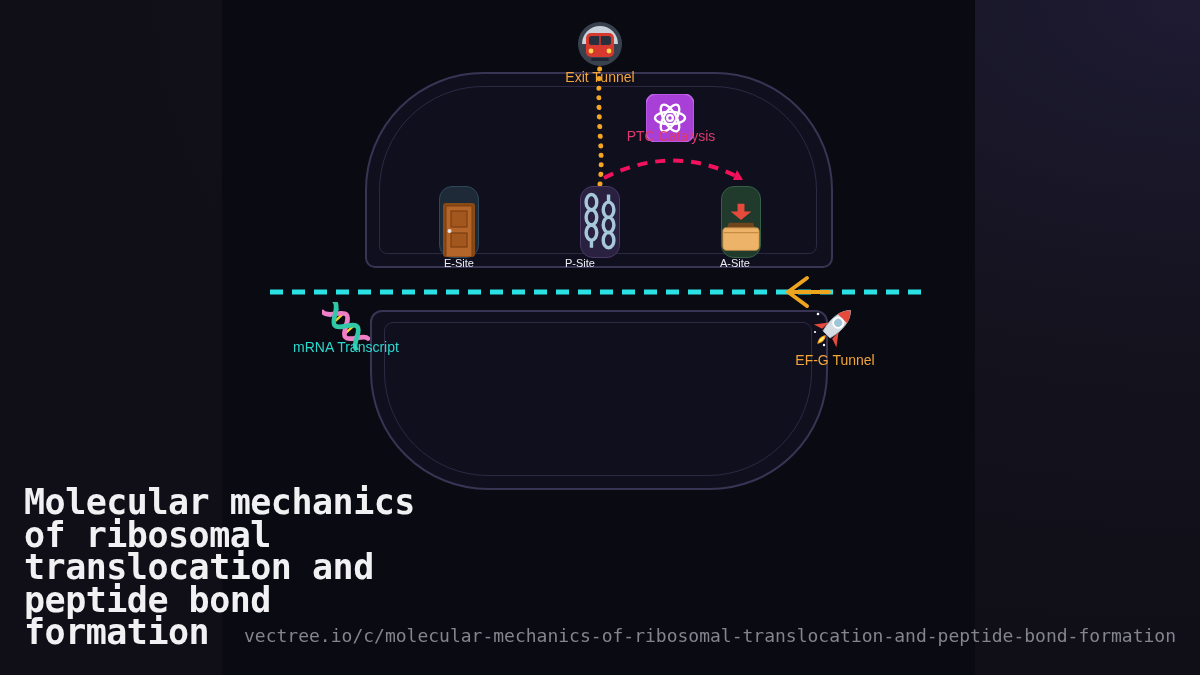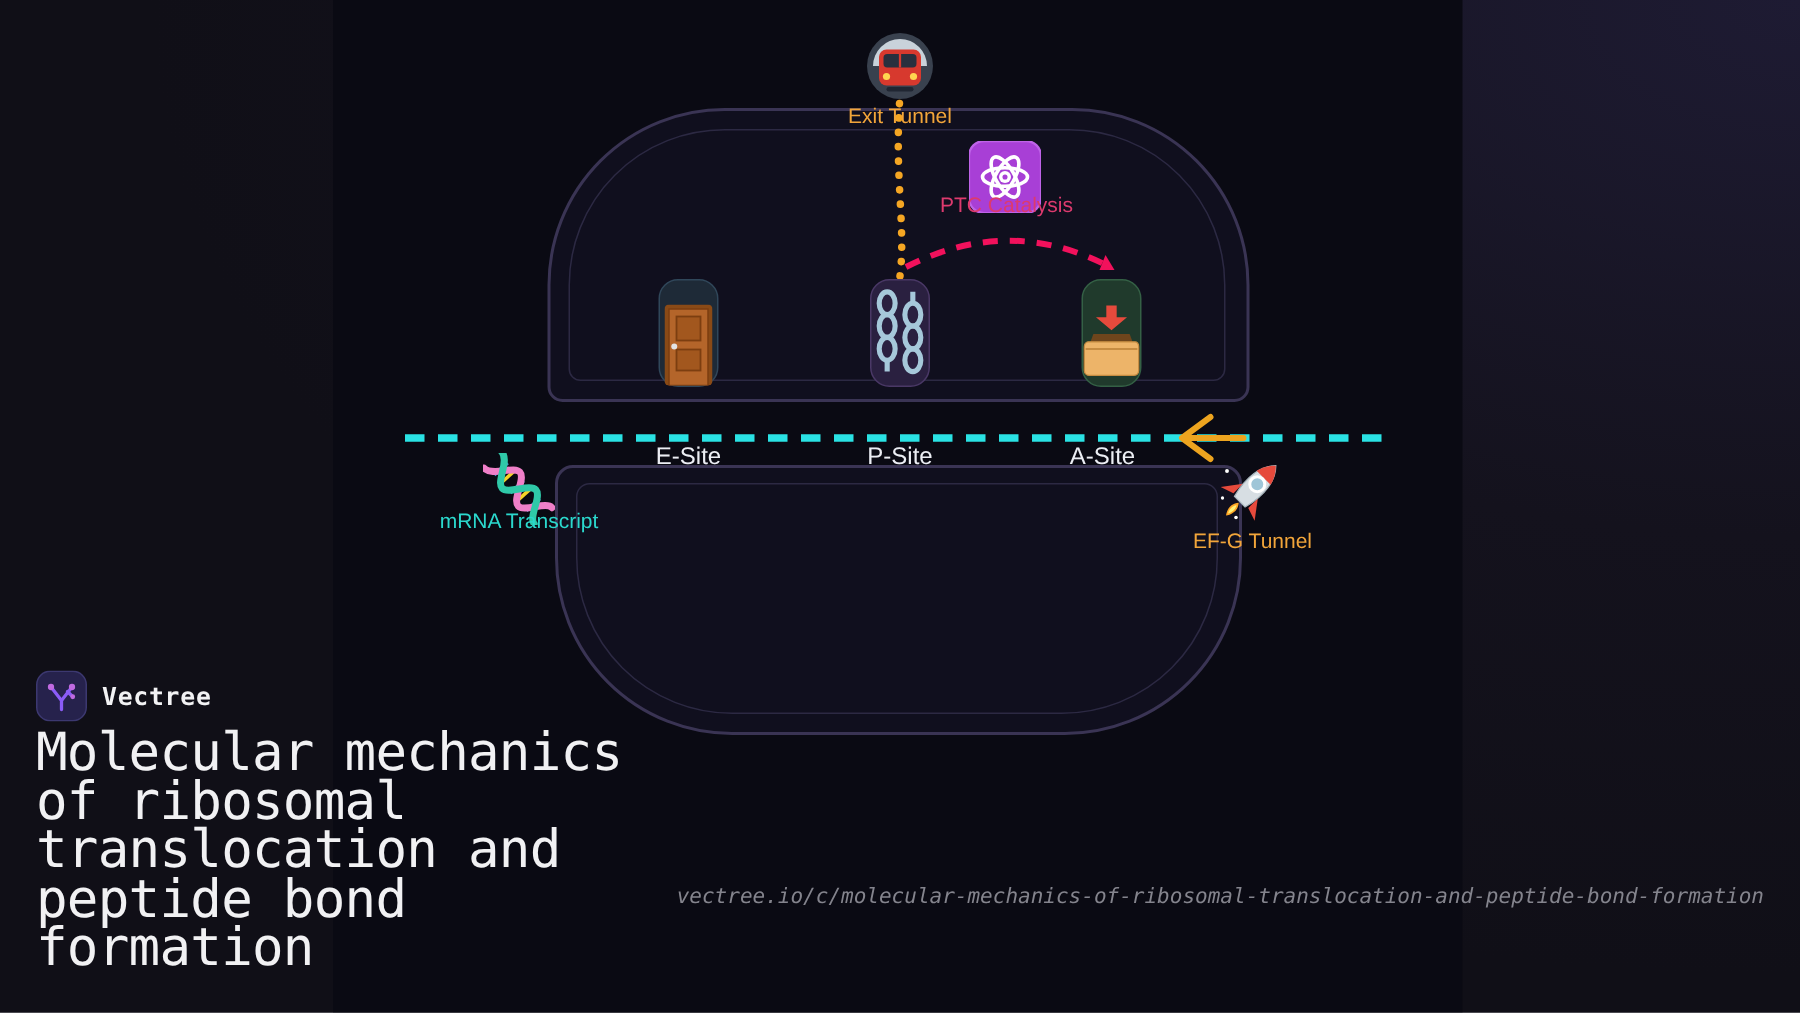--- a/index.html
+++ b/index.html
@@ -14,32 +14,32 @@
   .subunit-small{left:370px;top:310px;width:458px;height:180px;border-radius:12px 12px 118px 118px;}
   .outline{position:absolute;border:1.5px solid #2c2943;box-sizing:border-box;}
   .outline-large{left:379px;top:86px;width:438px;height:168px;border-radius:104px 104px 8px 8px;}
   .outline-small{left:384px;top:322px;width:428px;height:154px;border-radius:9px 9px 104px 104px;}
   .edges{position:absolute;left:0;top:0;z-index:4;}
   .icon{position:absolute;z-index:5;}
   .nlabel{position:absolute;z-index:6;transform:translateX(-50%);font-size:14px;white-space:nowrap;}
   .lbl-orange{color:#f2a53a;}
   .lbl-crimson{color:#dd3a6e;}
   .lbl-cyan{color:#2bd8cd;}
-  .lbl-white{color:#eceef4;font-size:16px;margin-top:39px;}
+  .lbl-white{color:#eceef4;font-size:11px;}
   .slot{position:absolute;z-index:5;width:40px;height:72px;border-radius:13px;box-sizing:border-box;
         display:flex;justify-content:center;align-items:flex-end;overflow:visible;}
   .slot-e{left:439px;top:186px;background:#1e2a37;border:1.5px solid #30475a;}
   .slot-p{left:580px;top:186px;background:#2a2040;border:1.5px solid #4a3866;}
   .slot-a{left:721px;top:186px;background:#203a2c;border:1.5px solid #346045;}
   .brandrow{position:absolute;left:24px;top:447px;z-index:8;display:flex;align-items:center;gap:10px;}
   .brandname{color:#f2f2f4;font-family:"DejaVu Sans Mono",monospace;font-weight:bold;font-size:16.5px;letter-spacing:.5px;}
   .title{position:absolute;left:24px;top:486px;z-index:8;color:#f1f1f3;white-space:pre-line;
-         font-family:"DejaVu Sans Mono",monospace;font-weight:normal;font-size:35px;line-height:32.5px;letter-spacing:-0.5px;}
-  .url{position:absolute;right:24px;top:590px;z-index:8;color:#84848d;
-       font-family:"DejaVu Sans Mono",monospace;font-size:14px;font-style:italic;}
+         font-family:"DejaVu Sans Mono",monospace;font-weight:bold;font-size:35px;line-height:32.5px;letter-spacing:-0.5px;}
+  .url{position:absolute;right:24px;top:625px;z-index:8;color:#84848d;
+       font-family:"DejaVu Sans Mono",monospace;font-size:18px;}
 </style>
 </head>
 <body>
 
 <div class="canvas">
 
   <div class="stage"></div>
 
   <div class="subunit subunit-large"></div>
   <div class="subunit subunit-small"></div>
@@ -94,21 +94,21 @@
         <ellipse cx="11" cy="26" rx="5.6" ry="8"></ellipse>
         <ellipse cx="11" cy="42" rx="5.6" ry="8"></ellipse>
         <line x1="11" y1="50" x2="11" y2="58"></line>
         <ellipse cx="29" cy="18" rx="5.6" ry="8"></ellipse>
         <ellipse cx="29" cy="34" rx="5.6" ry="8"></ellipse>
         <ellipse cx="29" cy="50" rx="5.6" ry="8"></ellipse>
         <line x1="29" y1="2" x2="29" y2="10"></line>
       </g>
     </svg>
   </div>
-  <div class="nlabel lbl-white" style="left:600px;top:257px">P-Site</div>
+  <div class="nlabel lbl-white" style="left:580px;top:257px">P-Site</div>
 
   <div class="slot slot-a">
     <svg width="44" height="60" viewBox="0 0 44 58">
       <path d="M18,2 H26 V11 H34 L22,21 L10,11 H18 Z" fill="#e64a3c"></path>
       <path d="M8,24 H36 L39,32 H5 Z" fill="#6e451c"></path>
       <path d="M4,30 H40 C42,30 43,32 43,34 V52 C43,54.7 41,56 39,56 H5 C2.9,56 1,54.5 1,52 V34 C1,31.8 2.3,30 4,30 Z" fill="#edb469" stroke="#c68c42" stroke-width="1"></path>
       <line x1="2" y1="35.5" x2="42" y2="35.5" stroke="#c68c42" stroke-width="1.5"></line>
     </svg>
   </div>
   <div class="nlabel lbl-white" style="left:735px;top:257px">A-Site</div>
@@ -137,34 +137,20 @@
       <path d="M24,2 C31,9 33,21 29,36 H19 C15,21 17,9 24,2 Z" fill="#d7dee3" stroke="#a9b6bd" stroke-width="0.8"></path>
       <path d="M24,2 C27.5,5.5 29.6,9.5 30.6,13.5 H17.4 C18.4,9.5 20.5,5.5 24,2 Z" fill="#e64a3c"></path>
       <circle cx="24" cy="19.5" r="5" fill="#9fc6d8" stroke="#ffffff" stroke-width="2"></circle>
     </g>
     <circle cx="7" cy="12" r="1.3" fill="#ffffff"></circle>
     <circle cx="4" cy="30" r="1.1" fill="#ffffff"></circle>
     <circle cx="13" cy="43" r="1.2" fill="#ffffff"></circle>
   </svg>
   <div class="nlabel lbl-orange" style="left:835px;top:352px">EF-G Tunnel</div>
 
-  <div class="brandrow">
-    <svg width="34" height="34" viewBox="0 0 34 34">
-      <rect x="0.5" y="0.5" width="33" height="33" rx="9" fill="#26224c" stroke="#3c3870" stroke-width="1"></rect>
-      <g fill="none" stroke="#8b5cf6" stroke-width="2.2" stroke-linecap="round">
-        <path d="M10,11 L17,20 L17,26"></path>
-        <path d="M24,11 L17,20"></path>
-        <path d="M21,14 L24,17"></path>
-      </g>
-      <circle cx="10" cy="11" r="2.1" fill="#c06ae0"></circle>
-      <circle cx="24" cy="11" r="2.1" fill="#c06ae0"></circle>
-      <circle cx="24.5" cy="17.5" r="1.6" fill="#c06ae0"></circle>
-    </svg>
-    <div class="brandname">Vectree</div>
-  </div>
 
   <div class="title">Molecular mechanics
 of ribosomal
 translocation and
 peptide bond
 formation</div>
 
   <div class="url">vectree.io/c/molecular-mechanics-of-ribosomal-translocation-and-peptide-bond-formation</div>
 
 </div>

